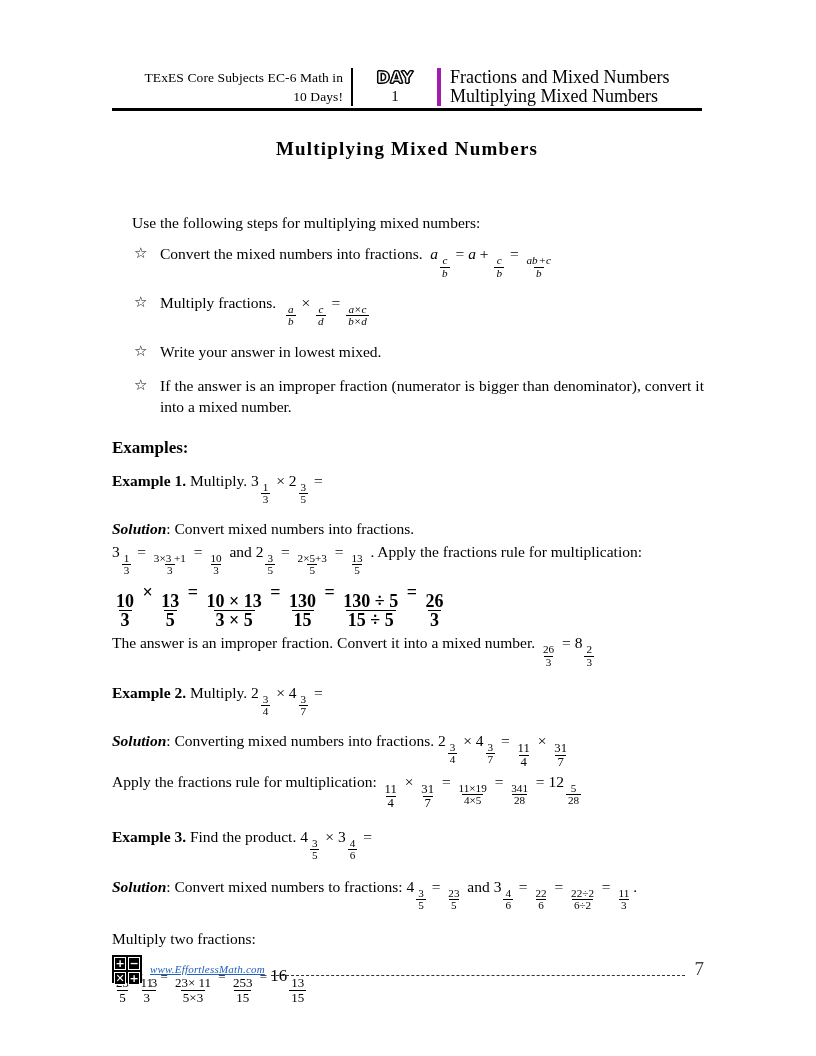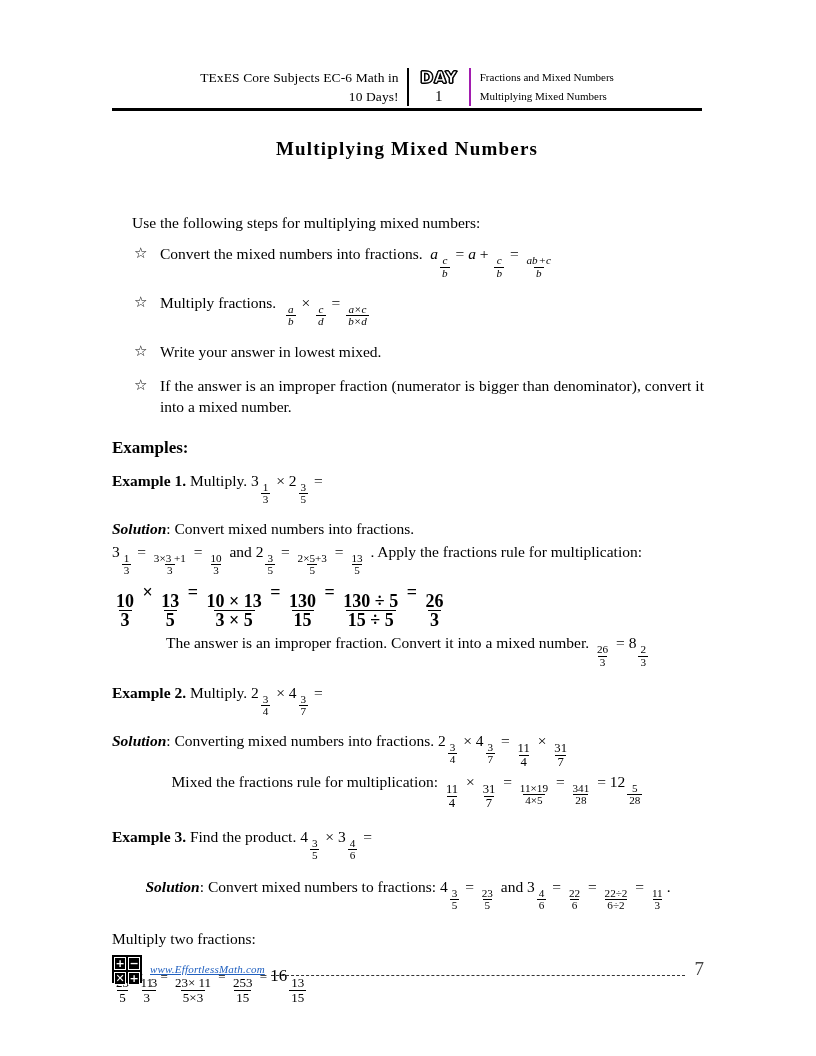--- a/index.html
+++ b/index.html
@@ -41,22 +41,22 @@
     padding-right: 8px;
     font-size: 13.5px;
     line-height: 19px;
     letter-spacing: 0.1px;
   }
   .hdr-day {
     flex: 0 0 auto;
     width: 52px;
     text-align: center;
     border-left: 2px solid #000;
-    border-right: 2px solid #a21caf;
-    padding: 0 4px;
+    border-right: 4px solid #a21caf;
+    padding: 0 16px;
     display: flex;
     flex-direction: column;
     justify-content: flex-start;
   }
   .hdr-day .day-word {
     font-family: "DejaVu Sans", sans-serif;
     font-size: 16px;
     font-weight: bold;
     line-height: 19px;
     color: #ffffff;
@@ -65,21 +65,21 @@
       -1px 0 #000, 1px 0 #000, 0 -1px #000, 0 1px #000;
     letter-spacing: 0.5px;
   }
   .hdr-day .day-num {
     font-size: 15px;
     line-height: 19px;
   }
   .hdr-right {
     flex: 1 1 auto;
     padding-left: 9px;
-    font-size: 11px;
+    font-size: 18px;
     line-height: 19px;
   }
 
   
   .doc-title {
     position: absolute;
     left: 112px;
     top: 138px;
     width: 590px;
     text-align: center;
@@ -126,21 +126,21 @@
     font-size: 17px;
     font-weight: bold;
     margin-top: 20px;
     margin-bottom: 12px;
   }
   .ex-line {
     margin-bottom: 4px;
   }
   .ex-label { font-weight: bold; }
   .sol-label { font-weight: bold; font-style: italic; margin-top: 42px; }
-  .block { margin-bottom: 14px; text-align: center; }
+  .block { margin-bottom: 14px; }
   .tight { margin-bottom: 2px; }
 
   
   .m { font-family: "Liberation Serif", serif; font-style: italic; }
   .mi { font-style: italic; }
   .mu { font-style: normal; }
 
   .frac {
     display: inline-flex;
     flex-direction: column;
@@ -455,21 +455,21 @@
           </span>
         <span class="mu">×</span>
         <span class="frac md">
             <span class="num mu">31</span>
             <span class="den mu">7</span>
           </span>
       </span>
     </div>
 
     <div class="ex-line block">
-      <span>Mixed the fractions rule for multiplication:</span>
+      <span>Apply the fractions rule for multiplication:</span>
       <span class="m">
         <span class="frac md">
             <span class="num mu">11</span>
             <span class="den mu">4</span>
           </span>
         <span class="mu">×</span>
         <span class="frac md">
             <span class="num mu">31</span>
             <span class="den mu">7</span>
           </span>

